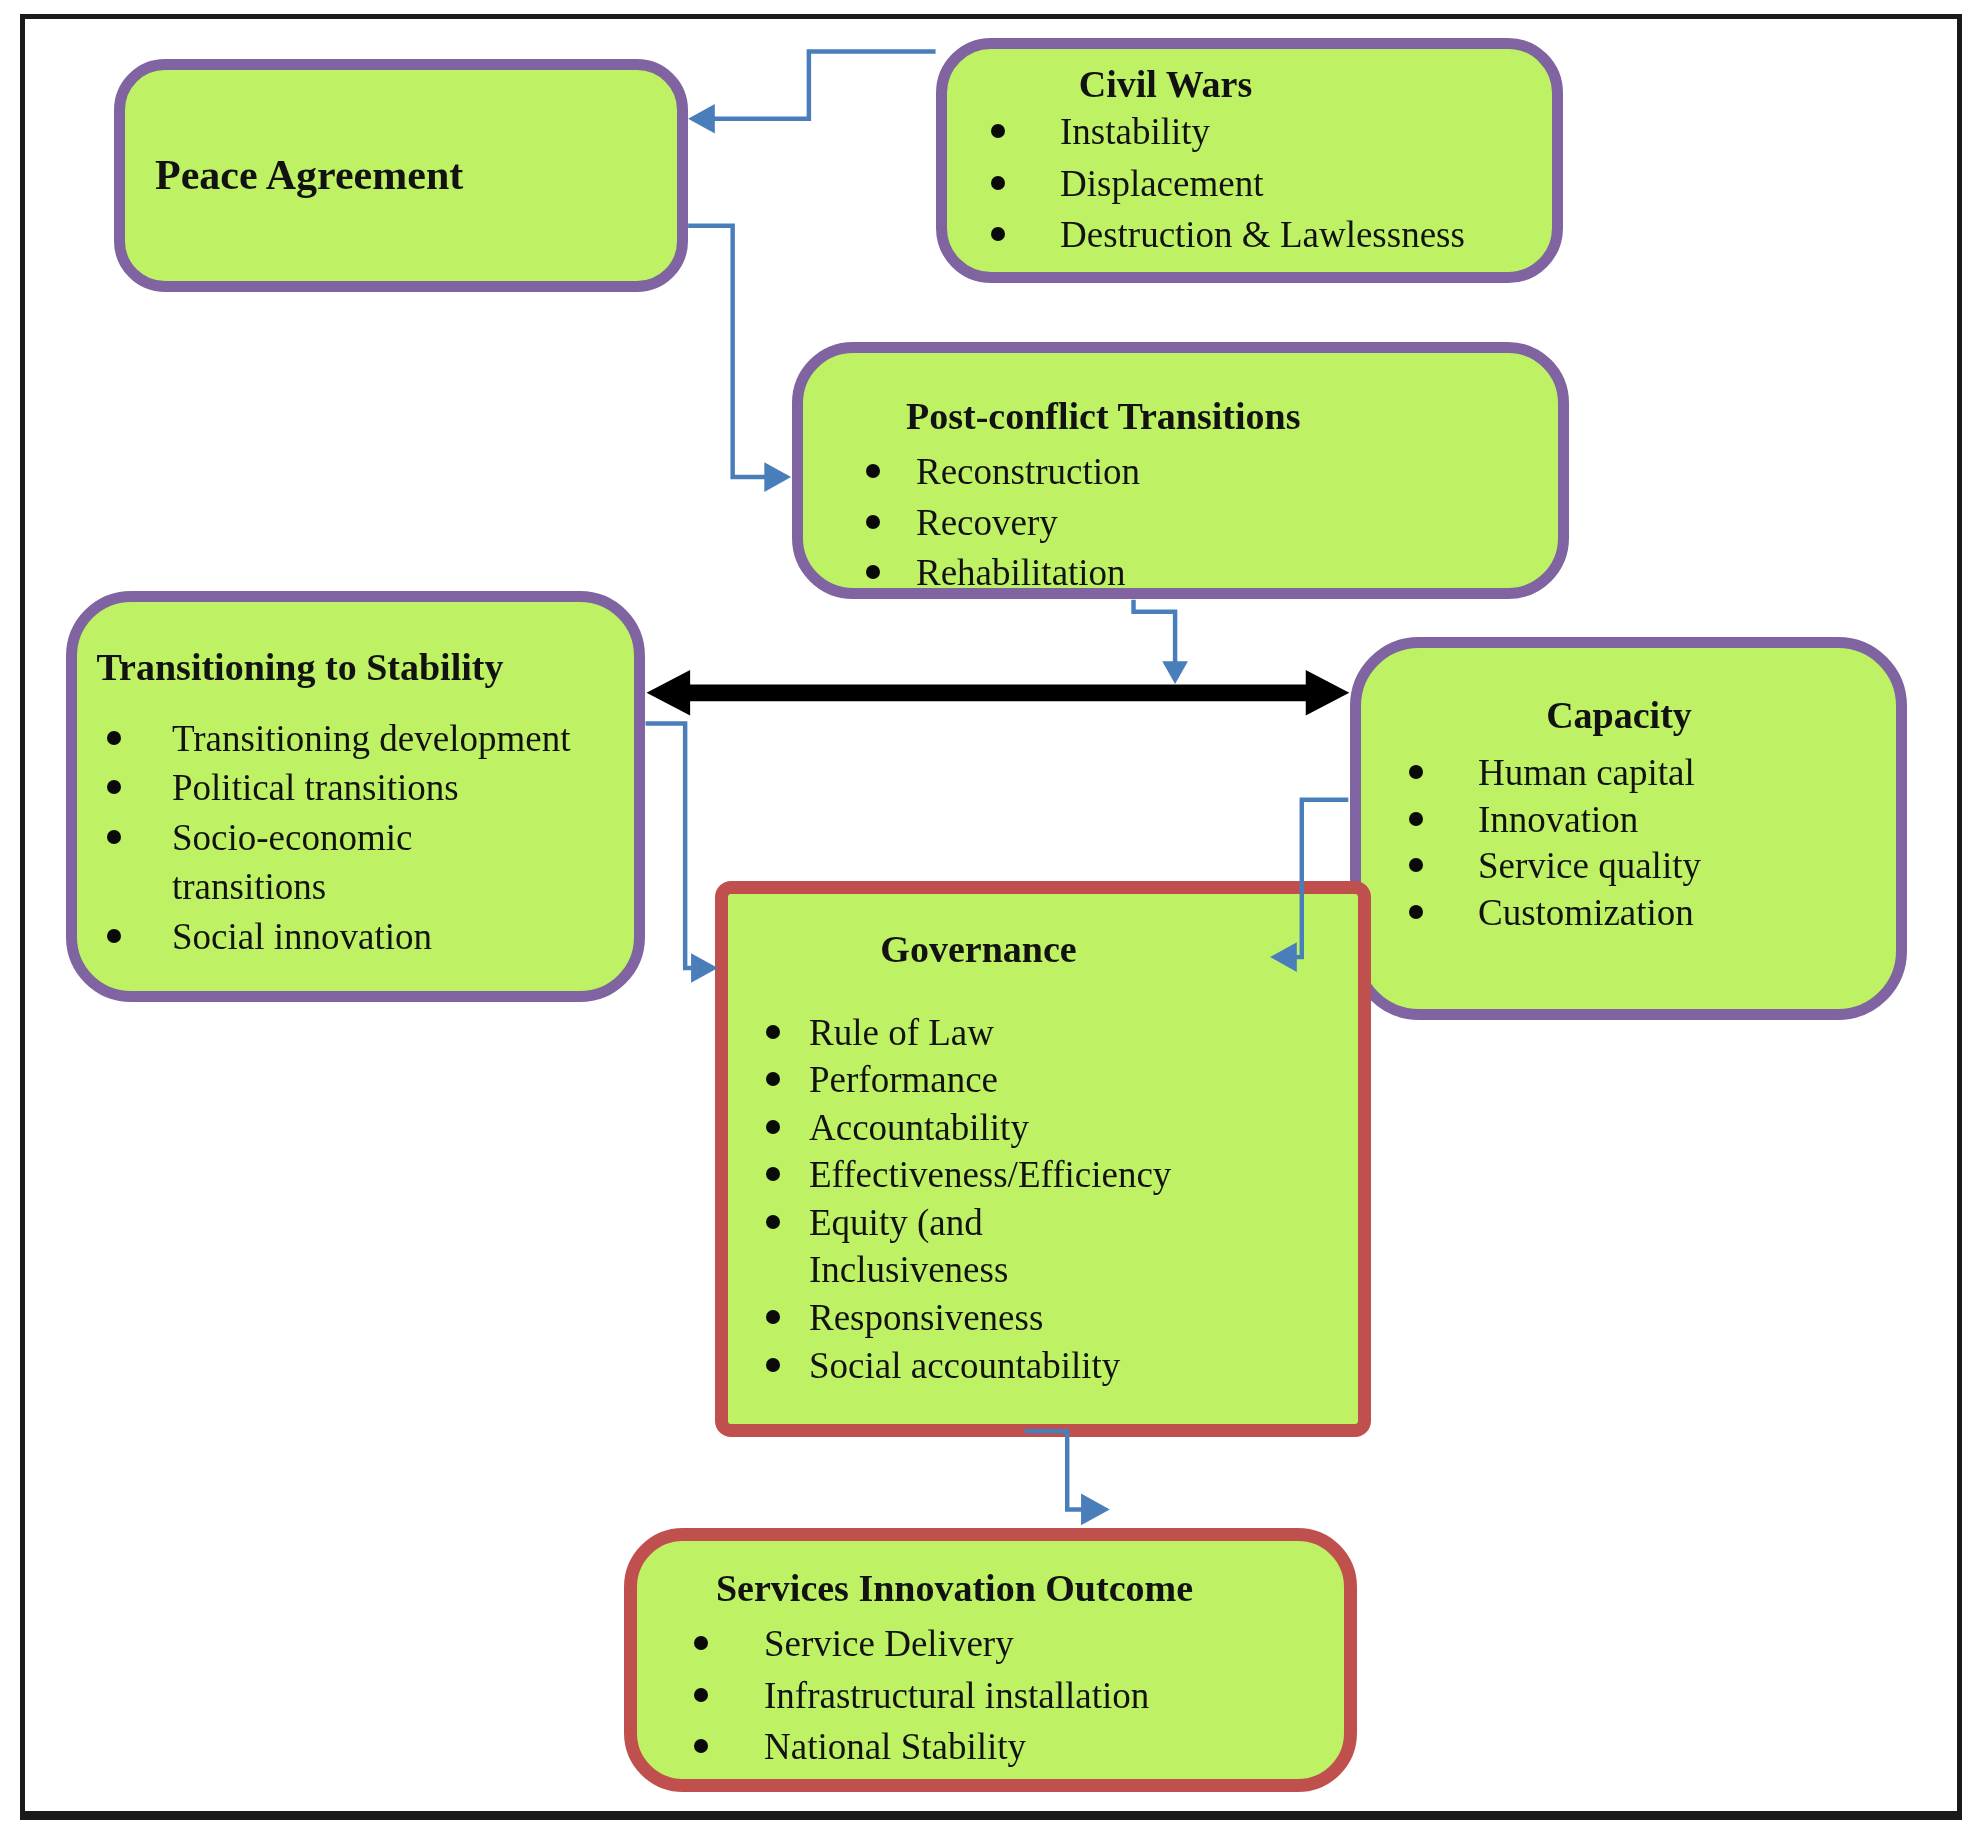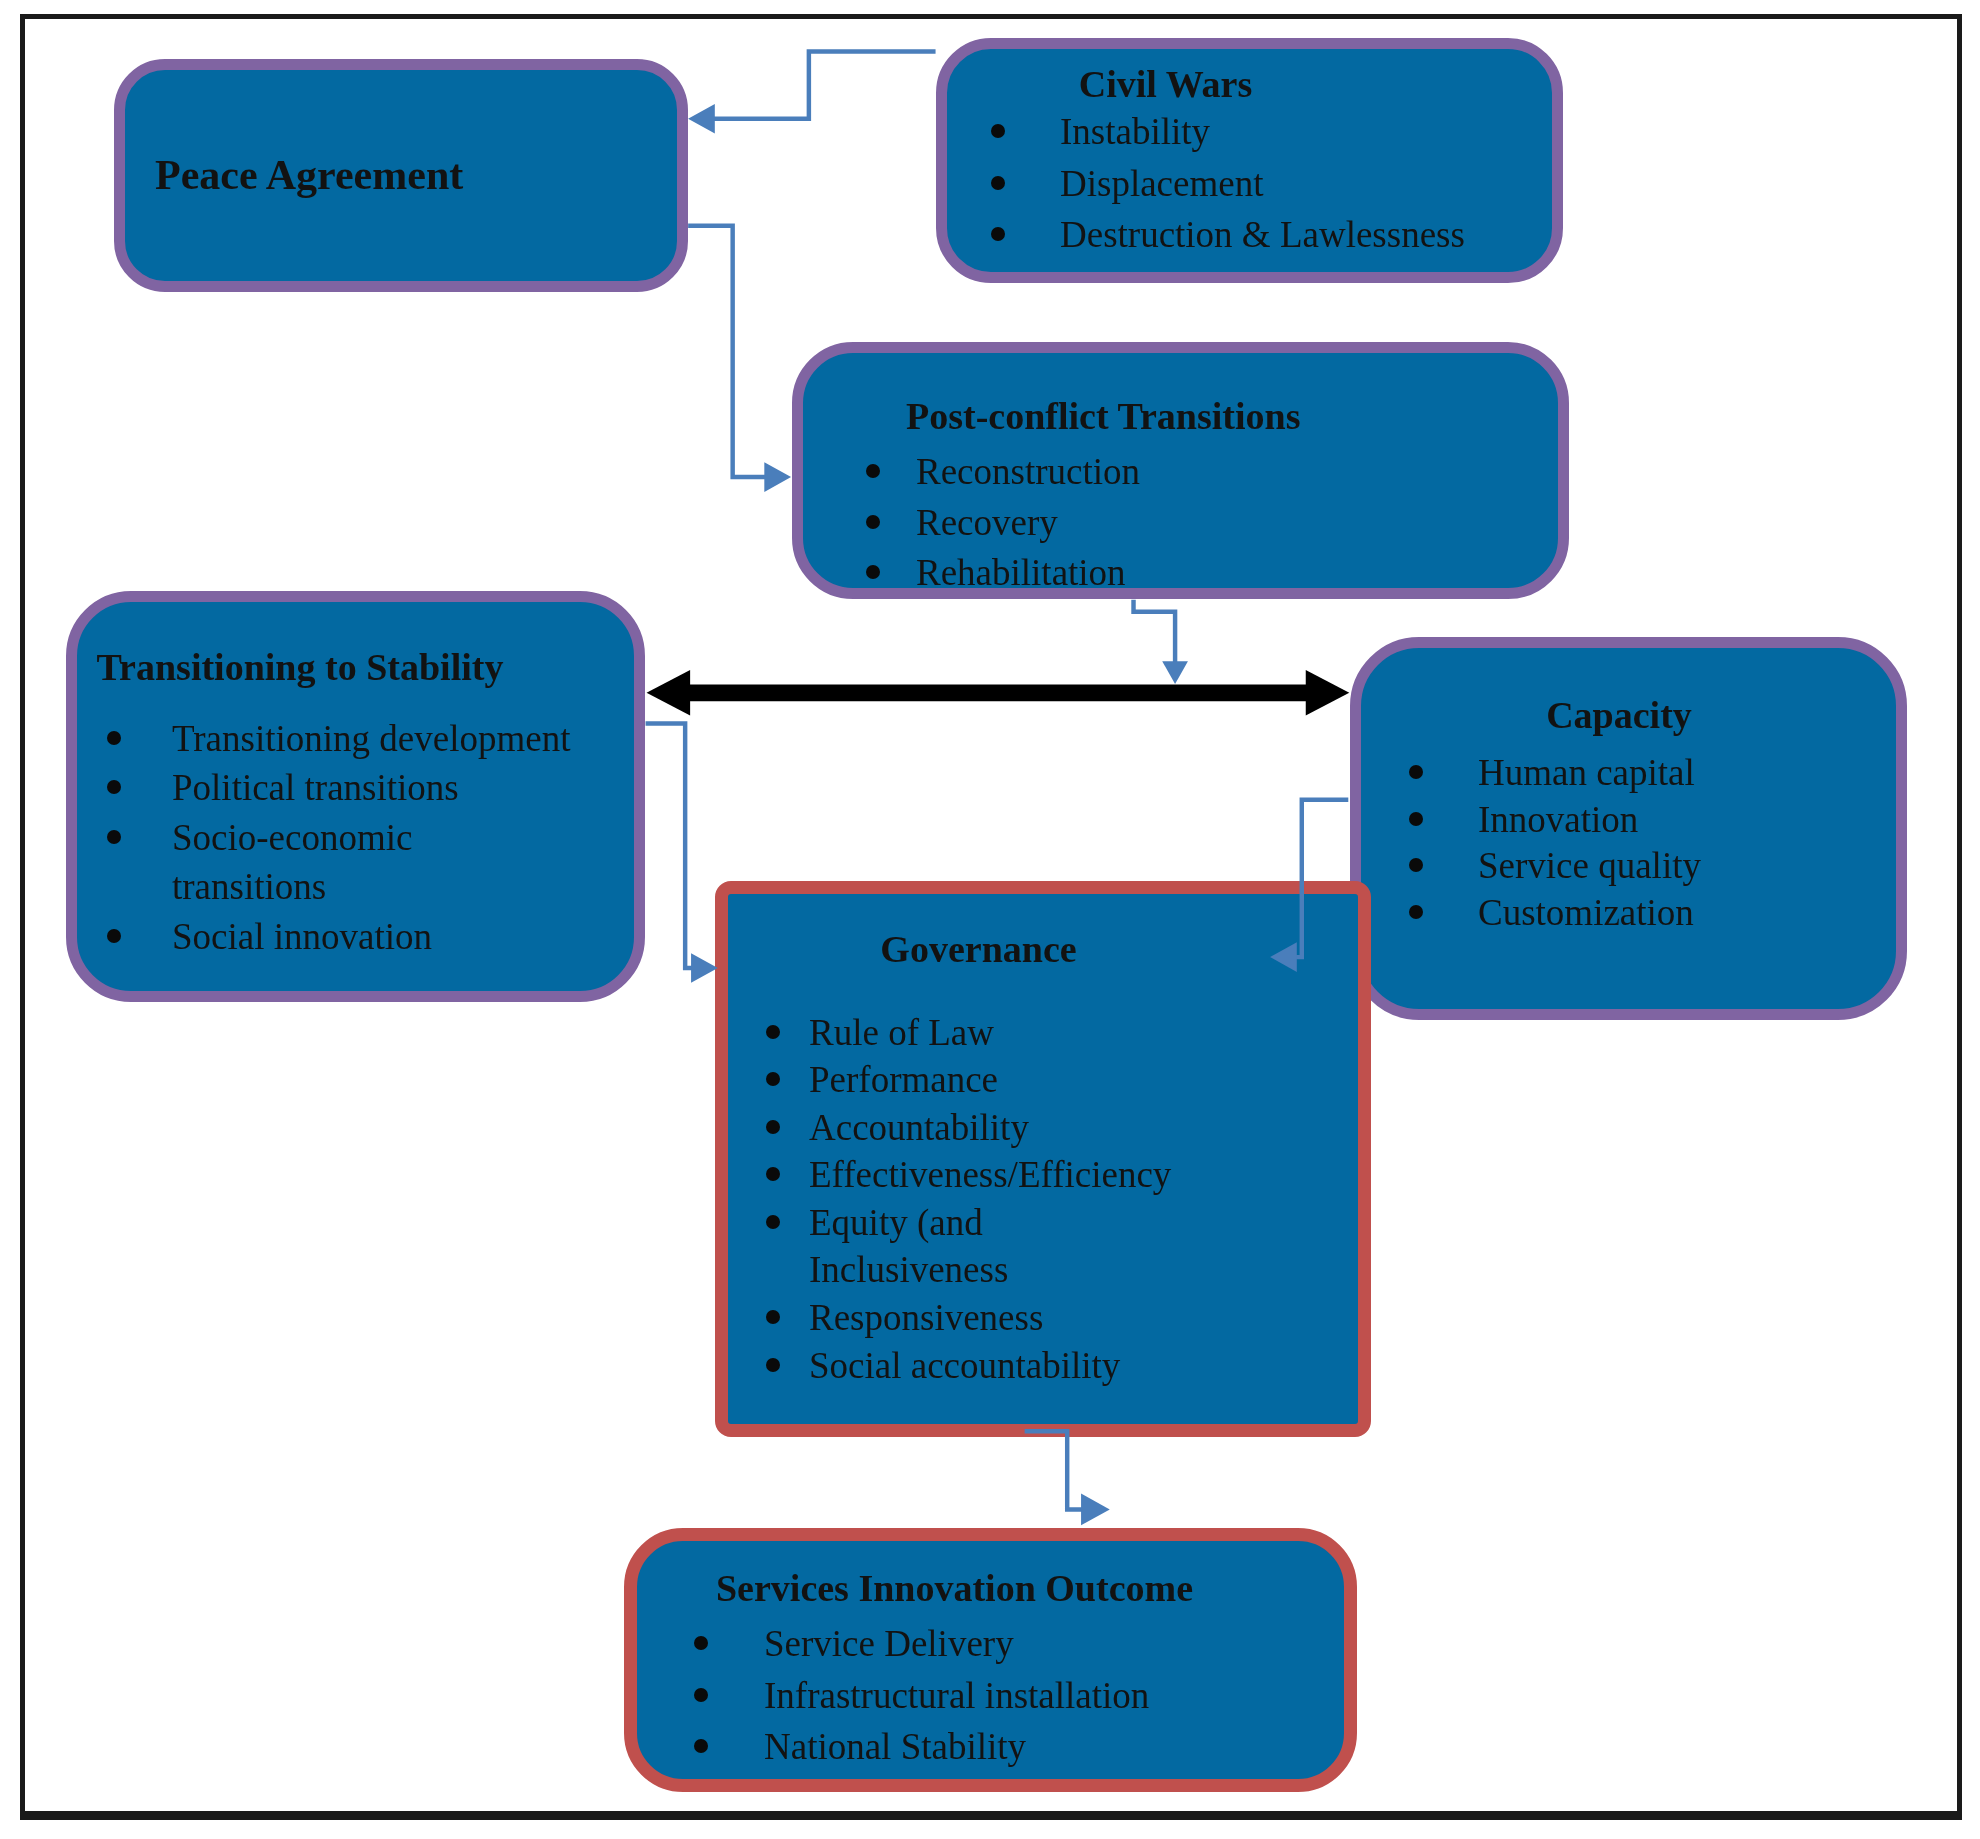--- a/index.html
+++ b/index.html
@@ -8,21 +8,21 @@
   html,body{margin:0;padding:0;background:#fff;}
   #canvas{
     position:relative; width:1980px; height:1839px; background:var(--paper);
     font-family:"Liberation Serif","DejaVu Serif",serif; color:var(--ink);
     overflow:hidden;
   }
   #frame{
     position:absolute; left:20px; top:14px; width:1942px; height:1806px;
     border:5px solid var(--frame); border-bottom-width:9px; box-sizing:border-box;
   }
-  .box{position:absolute; box-sizing:border-box; background:#0369a1;}
+  .box{position:absolute; box-sizing:border-box; background:#bef264;}
   .purple{border:11px solid var(--purple);}
   .red{border:13px solid var(--red);}
   .btitle{
     position:absolute; left:0; right:0; text-align:center; font-weight:bold;
     font-size:38px; line-height:1.15; white-space:nowrap;
   }
   .row{position:absolute; left:0; right:0; height:51px;}
   .dot{position:absolute; top:18px; width:14px; height:14px; border-radius:50%; background:#0a0a0a;}
   .lbl{position:absolute; top:0; font-size:37px; line-height:51px; white-space:nowrap;}
   

